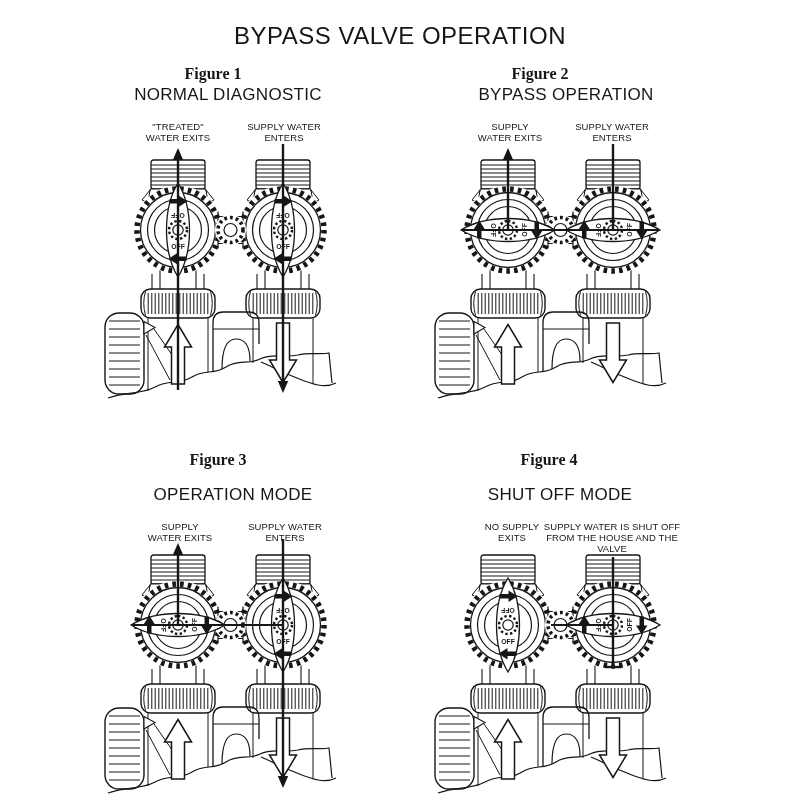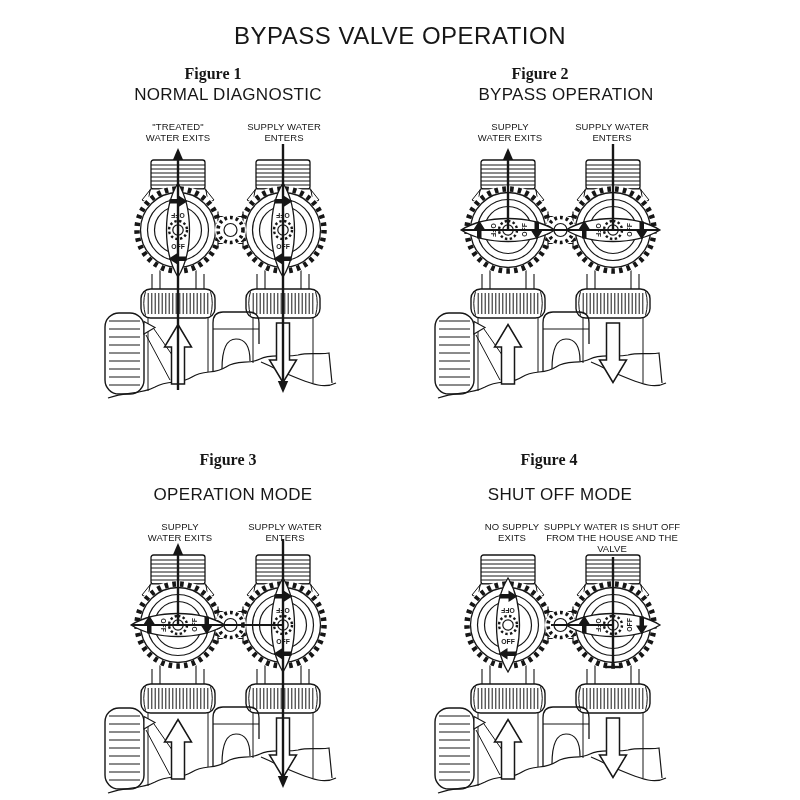--- a/index.html
+++ b/index.html
@@ -15,21 +15,21 @@
   .anno{position:absolute;transform:translateX(-50%);text-align:center;
         font-size:9.5px;line-height:11px;letter-spacing:.1px}
   .anno span{display:block;white-space:nowrap}
   .valve{position:absolute;width:250px;height:310px}
   .row1 .caption{top:5px}  .row2 .caption{top:6px}
   .row1 .mode{top:25px}    .row2 .mode{top:40px}
   .row1 .anno{top:61px}    .row2 .anno{top:76px}
   .row1 .valve{top:58px}   .row2 .valve{top:68px}
   #f1 .caption{left:213px} #f1 .mode{left:228px} #f1 .anno-l{left:178px} #f1 .anno-r{left:284px} #f1 .valve{left:95px}
   #f2 .caption{left:140px} #f2 .mode{left:166px} #f2 .anno-l{left:110px} #f2 .anno-r{left:212px} #f2 .valve{left:25px}
-  #f3 .caption{left:228px} #f3 .mode{left:233px} #f3 .anno-l{left:180px} #f3 .anno-r{left:285px} #f3 .valve{left:95px}
+  #f3 .caption{left:218px} #f3 .mode{left:233px} #f3 .anno-l{left:180px} #f3 .anno-r{left:285px} #f3 .valve{left:95px}
   #f4 .caption{left:149px} #f4 .mode{left:160px} #f4 .anno-l{left:112px} #f4 .anno-r{left:212px} #f4 .valve{left:25px}
 </style>
 </head>
 <body>
 
 <div class="title">BYPASS VALVE OPERATION</div>
 
 <div class="figure row1" id="f1">
   <div class="caption">Figure 1</div>
   <div class="mode">NORMAL DIAGNOSTIC</div>

